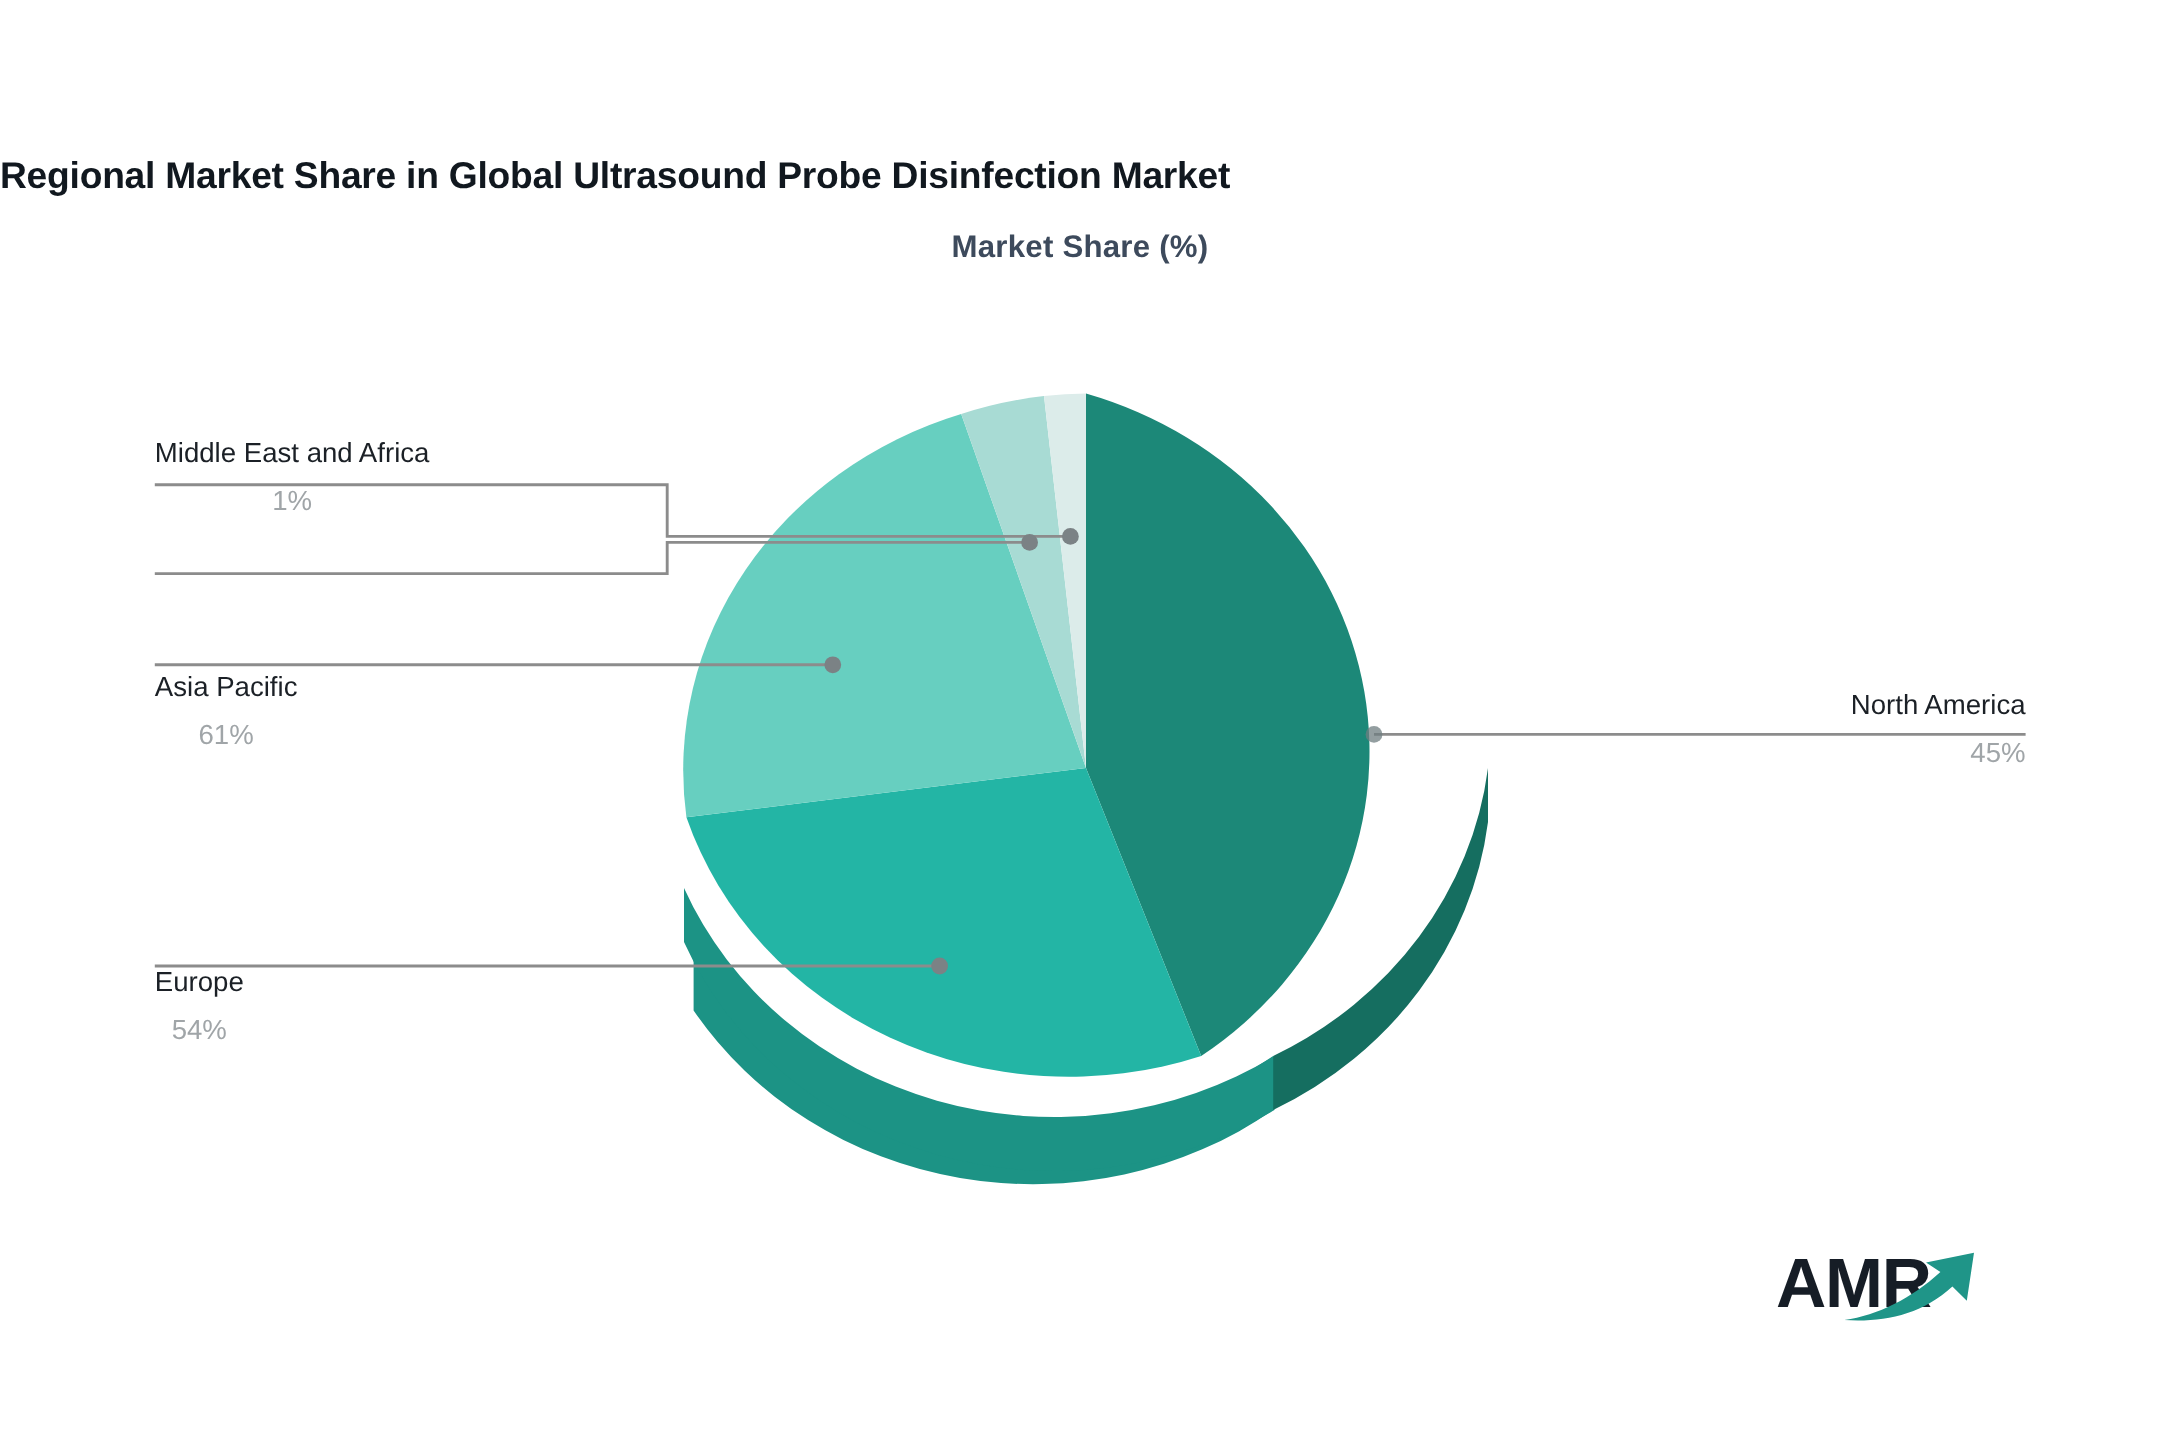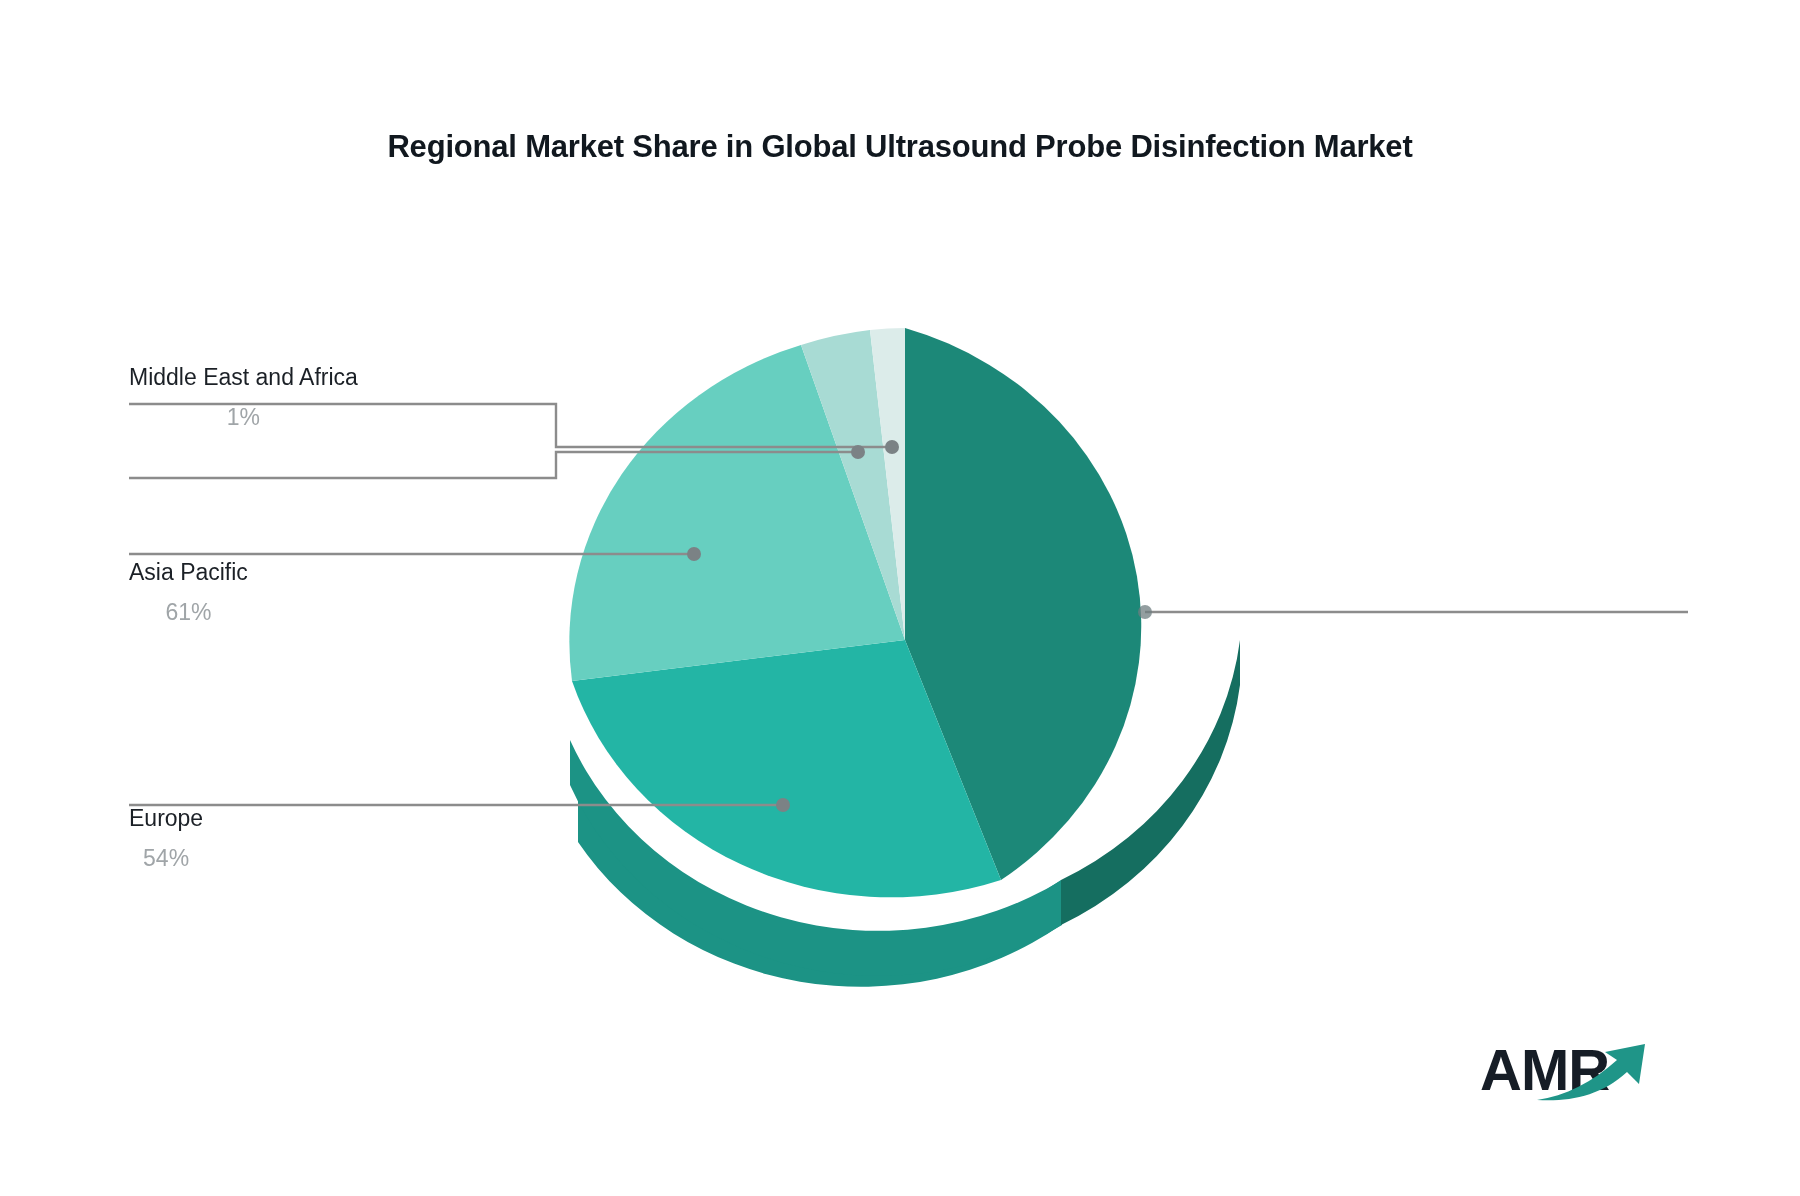--- a/index.html
+++ b/index.html
@@ -16,21 +16,21 @@
     height: 1196px;
     background: #ffffff;
   }
 
   
   #chart-title {
     position: absolute;
     left: 0;
     top: 128px;
     width: 1800px;
-    text-align: center;
+    text-align: left;
     font-size: 31px;
     font-weight: bold;
     color: #11181f;
     letter-spacing: -0.2px;
     line-height: 1.2;
   }
   #chart-subtitle {
     position: absolute;
     left: 0;
     top: 190px;
@@ -95,20 +95,21 @@
     text-align: center;
   }
   #amr-logo svg { position: absolute; left: 55px; top: 8px; }
 </style>
 </head>
 <body>
 
 <div id="canvas">
 
   <div id="chart-title">Regional Market Share in Global Ultrasound Probe Disinfection Market</div>
+  <div id="chart-subtitle">Market Share (%)</div>
 
   <svg id="pie-svg" viewBox="0 0 1800 1196">
 
     <g>
 
       <path fill="#1c9385" d="M 578,797 A 335,312 0 0 0 1061,880 L 1061,925 A 335,312 0 0 1 578,842 Z"></path>
 
       <path fill="#1c9385" d="M 570,740 A 335,312 0 0 0 1062,880 L 1062,925 A 335,312 0 0 1 570,785 Z"></path>
 
       <path fill="#156e60" d="M 1240,640 A 335,312 0 0 1 1061,880 L 1061,925 A 335,312 0 0 0 1240,685 Z"></path>
@@ -158,20 +159,24 @@
   <div class="callout left" id="cl-apac">
     <div class="cl-name">Asia Pacific</div>
     <div class="cl-value">61%</div>
   </div>
 
   <div class="callout left" id="cl-europe">
     <div class="cl-name">Europe</div>
     <div class="cl-value">54%</div>
   </div>
 
+  <div class="callout right" id="cl-na">
+    <div class="cl-name">North America</div>
+    <div class="cl-value">45%</div>
+  </div>
 
   <div id="amr-logo">
     <span class="amr-text">AMR</span>
     <svg width="135" height="66" viewBox="0 0 135 66">
       <path d="M 2,62 C 30,58 58,44 82,22 L 70,14 L 110,6 L 104,46 L 92,34 C 66,58 34,64 2,62 Z" fill="#1f9588"></path>
     </svg>
   </div>
 
 </div>
 

